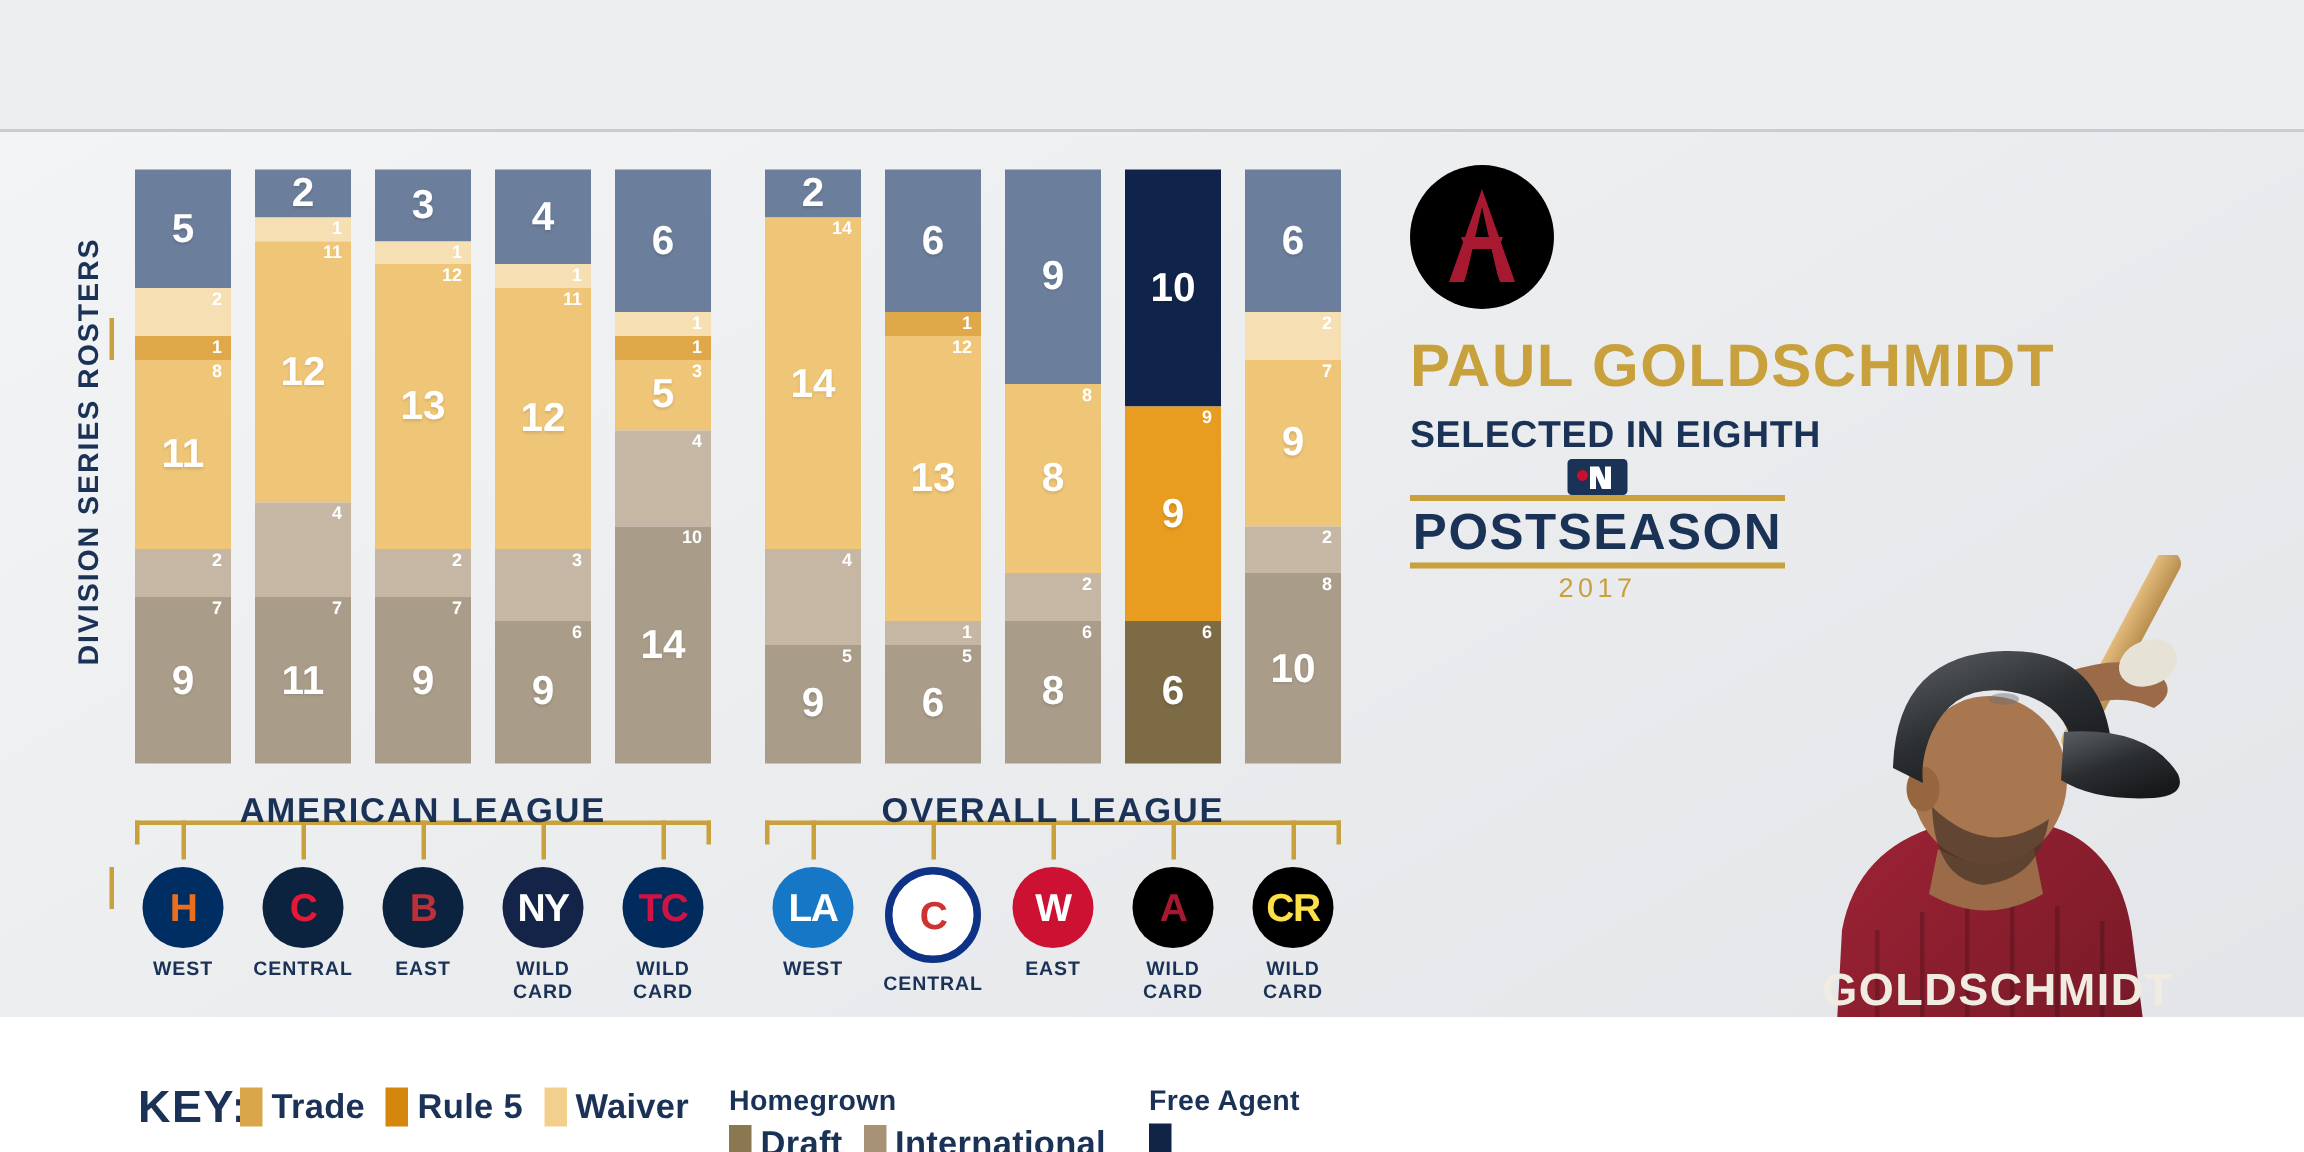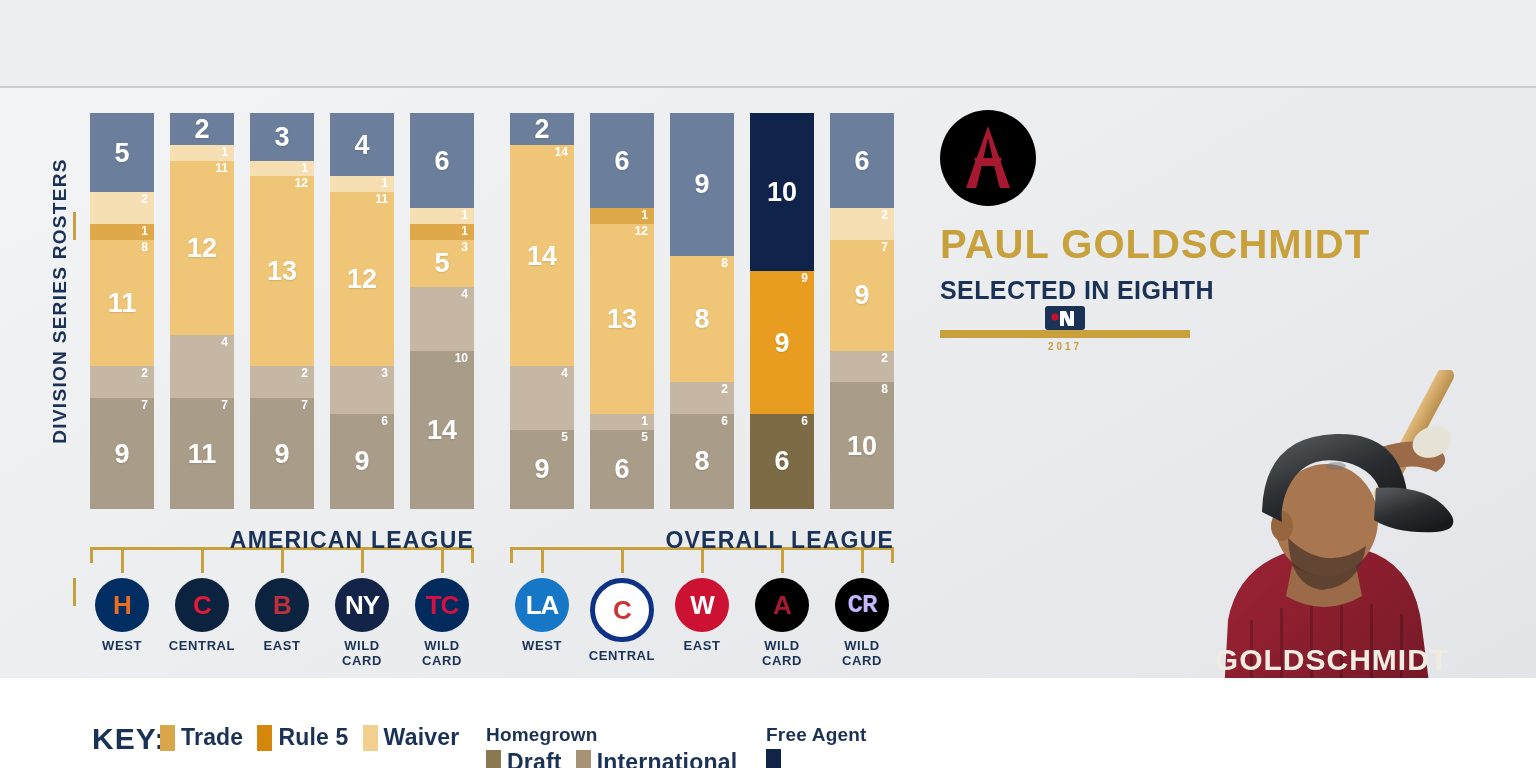--- a/index.html
+++ b/index.html
@@ -44,39 +44,39 @@
   .seg .small{
     position:absolute;right:6px;top:1px;
     font-weight:700;font-size:12px;color:#ffffff;line-height:1.1;
   }
 
   
   .bracket{position:absolute;height:1px;}
   .br-line{position:absolute;left:0;top:0;height:3px;background:#c8a03c;}
   .br-cap{position:absolute;top:0;width:3px;height:16px;background:#c8a03c;}
   .br-tick{position:absolute;top:0;width:3px;height:26px;background:#c8a03c;}
-  .league-name{position:absolute;text-align:right;font-weight:700;font-size:23px;letter-spacing:1.2px;color:#1b3257;white-space:nowrap;}
+  .league-name{position:absolute;text-align:center;font-weight:700;font-size:23px;letter-spacing:1.2px;color:#1b3257;white-space:nowrap;}
 
   
   .team{position:absolute;width:72px;text-align:center;}
   .logo{width:54px;height:54px;border-radius:50%;margin:0 auto;position:relative;
         display:flex;align-items:center;justify-content:center;overflow:hidden;}
   .logo .mark{font-weight:700;font-size:26px;line-height:1;letter-spacing:-1px;}
   .team-label{margin-top:7px;font-weight:700;font-size:13px;letter-spacing:.6px;color:#1b3257;line-height:1.15;}
 
   
   .feature{position:absolute;left:940px;top:110px;width:560px;}
   .feat-logo{width:96px;height:96px;border-radius:50%;background:#000;position:relative;
              display:flex;align-items:center;justify-content:center;}
   .feat-name{margin-top:18px;font-weight:700;font-size:40px;letter-spacing:1px;color:#c8a03c;line-height:1;white-space:nowrap;}
   .feat-sub{margin-top:12px;font-weight:700;font-size:25px;letter-spacing:.4px;color:#1b3257;line-height:1.12;}
   .postseason{margin-top:26px;width:250px;position:relative;}
   .ps-bar{height:4px;background:#c8a03c;}
   .ps-word{text-align:center;font-weight:700;font-size:34px;letter-spacing:1px;color:#1b3257;line-height:1;margin:4px 0 3px;}
-  .ps-year{text-align:center;font-weight:700;font-size:10px;letter-spacing:3px;color:#c8a03c;margin-top:3px;}
+  .ps-year{text-align:center;font-weight:400;font-size:18px;letter-spacing:3px;color:#c8a03c;margin-top:3px;}
   .mlb-silhouette{position:absolute;left:50%;top:-26px;transform:translateX(-50%);width:46px;height:28px;}
 
   
   .player{position:absolute;left:1140px;top:370px;width:400px;height:398px;overflow:hidden;}
 
   
   .keyband{position:absolute;left:0;top:678px;width:1536px;height:90px;background:#ffffff;}
   .key-word{position:absolute;left:48px;top:722px;font-weight:700;font-size:30px;letter-spacing:1px;color:#1b3257;margin-left:44px;}
   .key-group{position:absolute;}
   .key-group-title{font-weight:700;font-size:19px;color:#1b3257;letter-spacing:.2px;margin-bottom:3px;}
@@ -383,21 +383,21 @@
         <div class="logo" style="background: rgb(0, 0, 0);">
           <span class="mark" style="color: rgb(167, 25, 48);">A</span>
         </div>
         <div class="team-label">
           <div>WILD</div>
           <div>CARD</div>
         </div>
       </div>
       <div class="team" style="left: 826px; top: 578px;">
         <div class="logo" style="background: rgb(0, 0, 0);">
-          <span class="mark" style="color: #c4b5fd; font-family: Liberation Mono, monospace;">CR</span>
+          <span class="mark" style="color: #fde047;">CR</span>
         </div>
         <div class="team-label">
           <div>WILD</div>
           <div>CARD</div>
         </div>
       </div>
     </div>
 
   <div class="feature">
     <div class="feat-logo">
@@ -412,20 +412,21 @@
       <div>SELECTED IN EIGHTH</div>
     </div>
     <div class="postseason">
       <svg class="mlb-silhouette" viewBox="0 0 46 28">
         <rect x="3" y="2" width="40" height="24" rx="3" fill="#1b3257"></rect>
         <path d="M8 26 L8 8 Q23 2 38 8 L38 26 Z" fill="#ffffff" opacity=".0"></path>
         <path d="M18 22 L18 7 L24 7 L28 16 L28 7 L32 7 L32 22 L26 22 L22 13 L22 22 Z" fill="#ffffff"></path>
         <circle cx="13" cy="13" r="3.6" fill="#c8102e"></circle>
       </svg>
       <div class="ps-bar"></div>
+      <div class="ps-word">POSTSEASON</div>
       <div class="ps-bar"></div>
       <div class="ps-year">2017</div>
     </div>
   </div>
 
   <div class="player">
     <svg width="400" height="398" viewBox="0 0 400 398">
       <defs>
         <linearGradient id="jerseyG" x1="0" y1="0" x2="1" y2="1">
           <stop offset="0%" stop-color="#9e2335"></stop>

